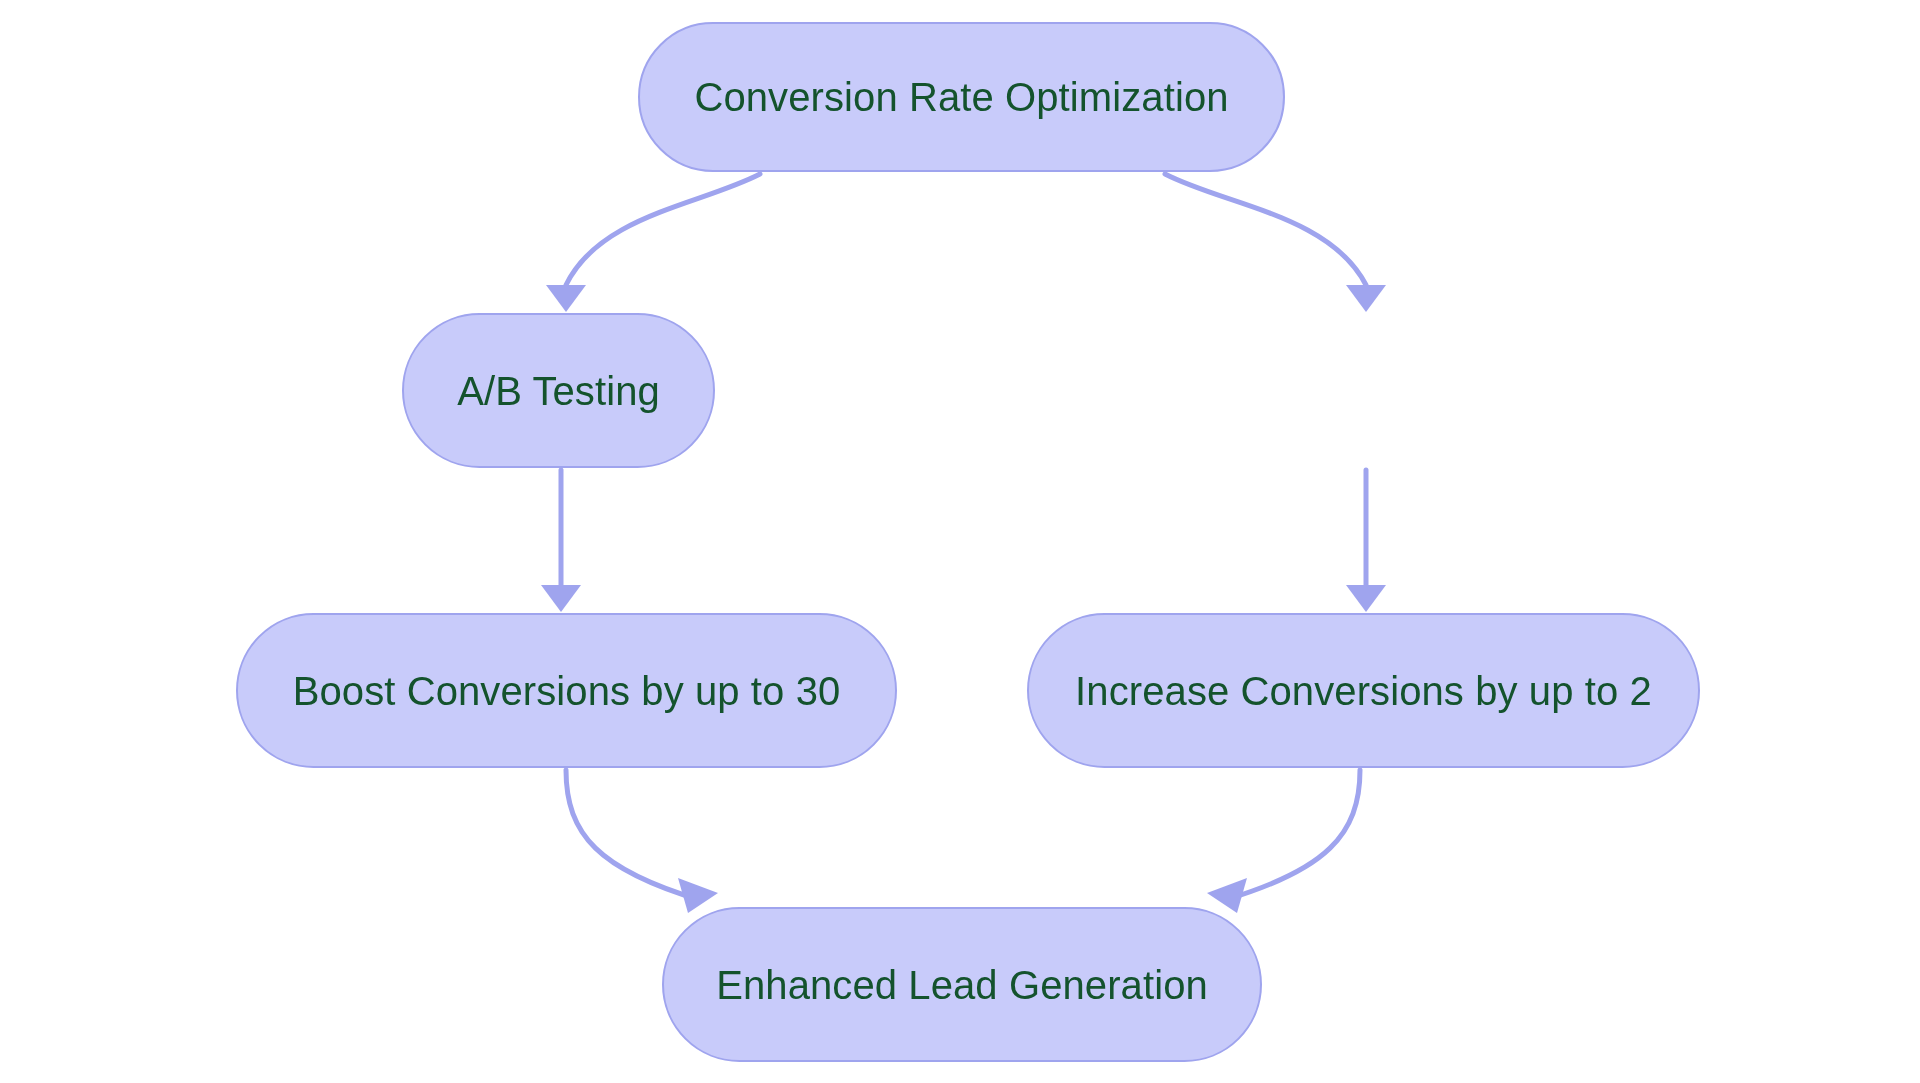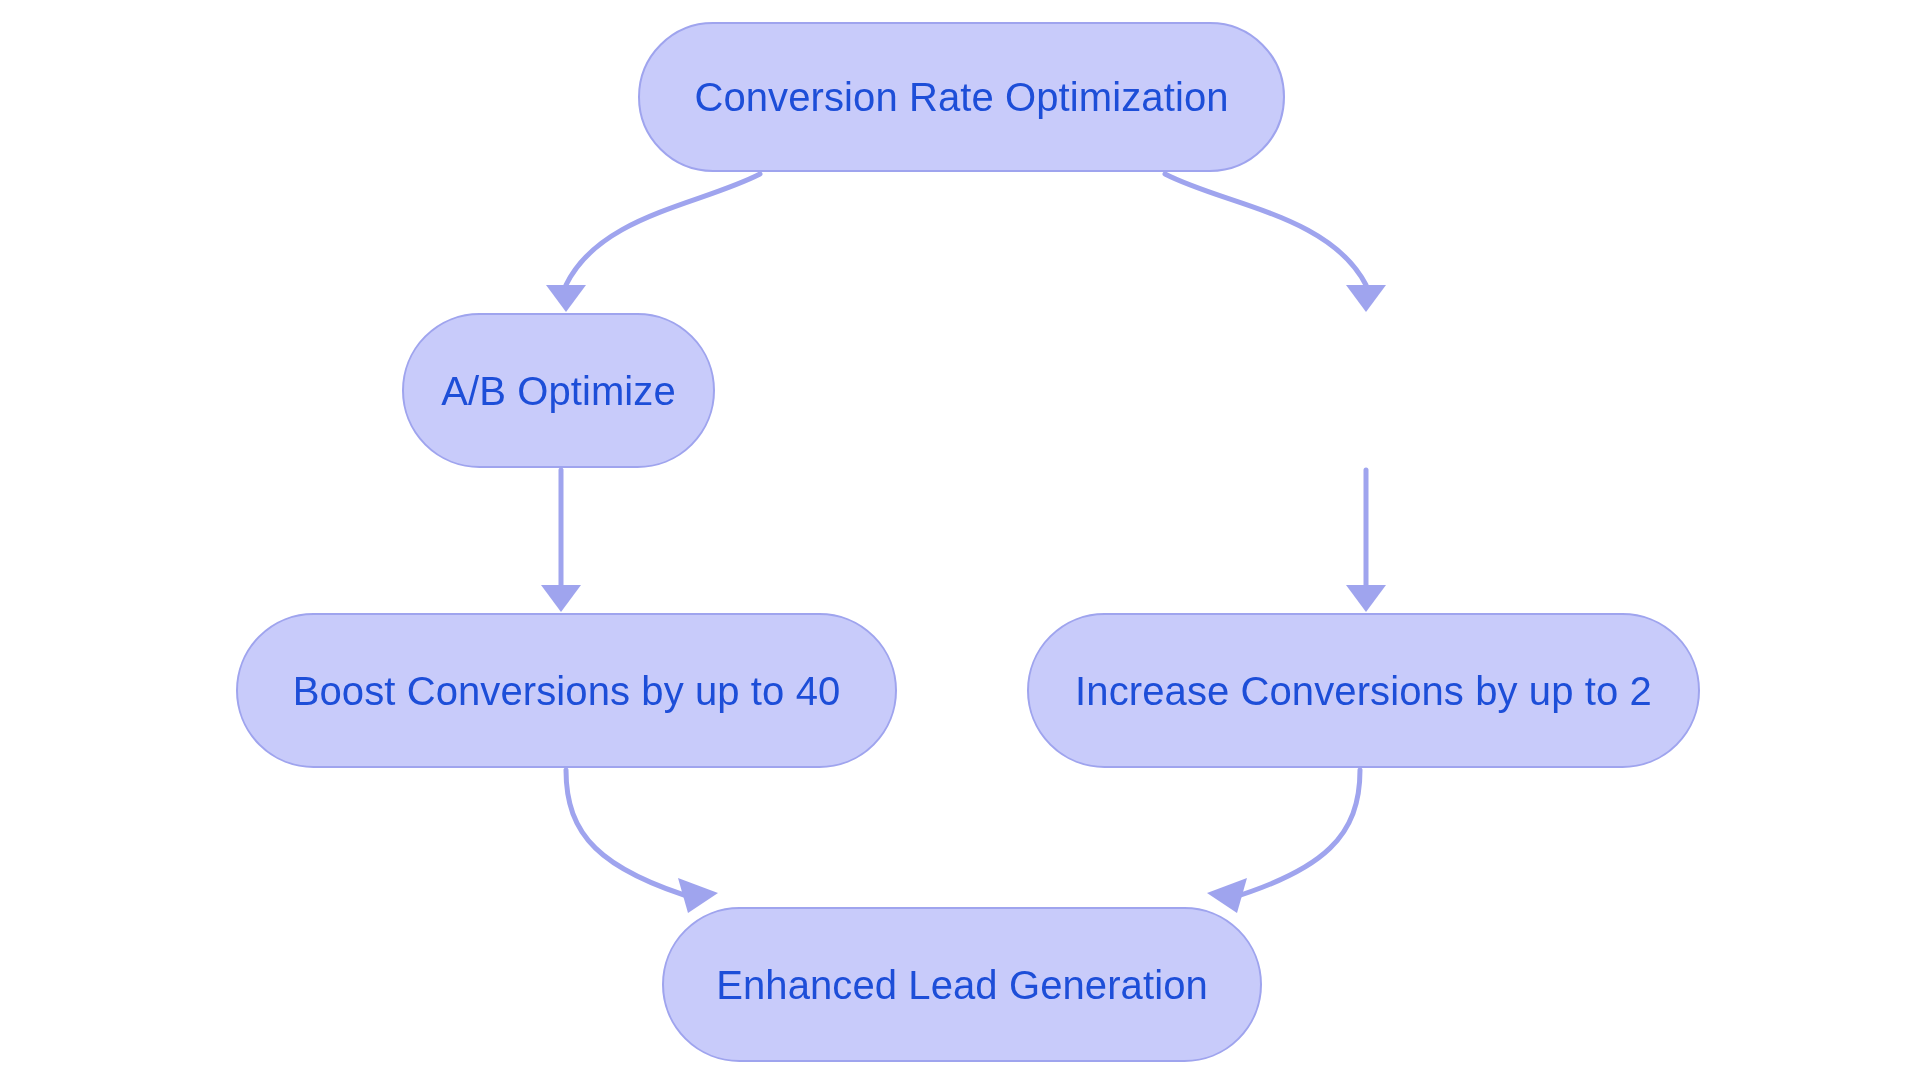--- a/index.html
+++ b/index.html
@@ -43,21 +43,21 @@
     justify-content: center;
     background: #c8cbfa;
     border: 2px solid #9fa4ee;
     border-radius: 999px;
     text-align: center;
     line-height: 1.1;
   }
   .flow-node .node-label {
     font-size: 40px;
     font-weight: 400;
-    color: #1d4ed8;
+    color: #14532d;
     white-space: nowrap;
     letter-spacing: 0.1px;
   }
 </style>
 </head>
 <body>
 
 <div id="flow-root">
 
   <svg id="flow-svg" viewBox="0 0 1920 1083" xmlns="http://www.w3.org/2000/svg">
@@ -98,26 +98,26 @@
     </g>
   </svg>
 
   <div class="node-layer">
 
     <div class="flow-node" id="node-root" style="left:638px; top:22px; width:647px; height:150px;">
       <span class="node-label">Conversion Rate Optimization</span>
     </div>
 
     <div class="flow-node" id="node-ab-testing" style="left:402px; top:313px; width:313px; height:155px;">
-      <span class="node-label">A/B Optimize</span>
+      <span class="node-label">A/B Testing</span>
     </div>
 
 
     <div class="flow-node" id="node-boost-conversions" style="left:236px; top:613px; width:661px; height:155px;">
-      <span class="node-label">Boost Conversions by up to 40</span>
+      <span class="node-label">Boost Conversions by up to 30</span>
     </div>
 
     <div class="flow-node" id="node-increase-conversions" style="left:1027px; top:613px; width:673px; height:155px;">
       <span class="node-label">Increase Conversions by up to 2</span>
     </div>
 
     <div class="flow-node" id="node-enhanced-leads" style="left:662px; top:907px; width:600px; height:155px;">
       <span class="node-label">Enhanced Lead Generation</span>
     </div>
 

